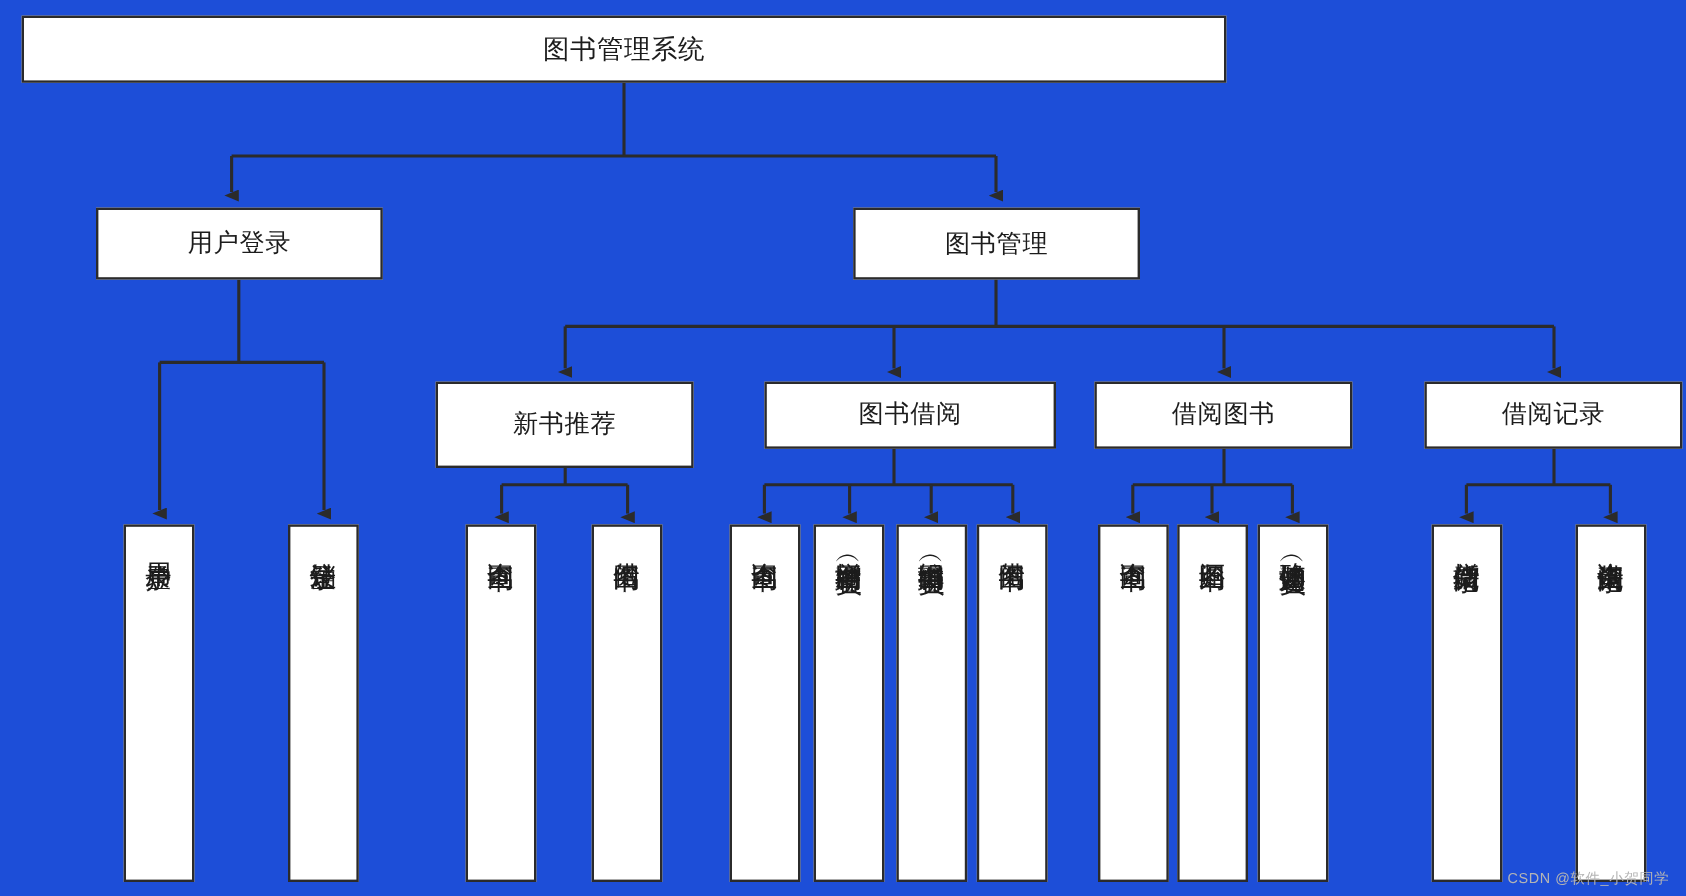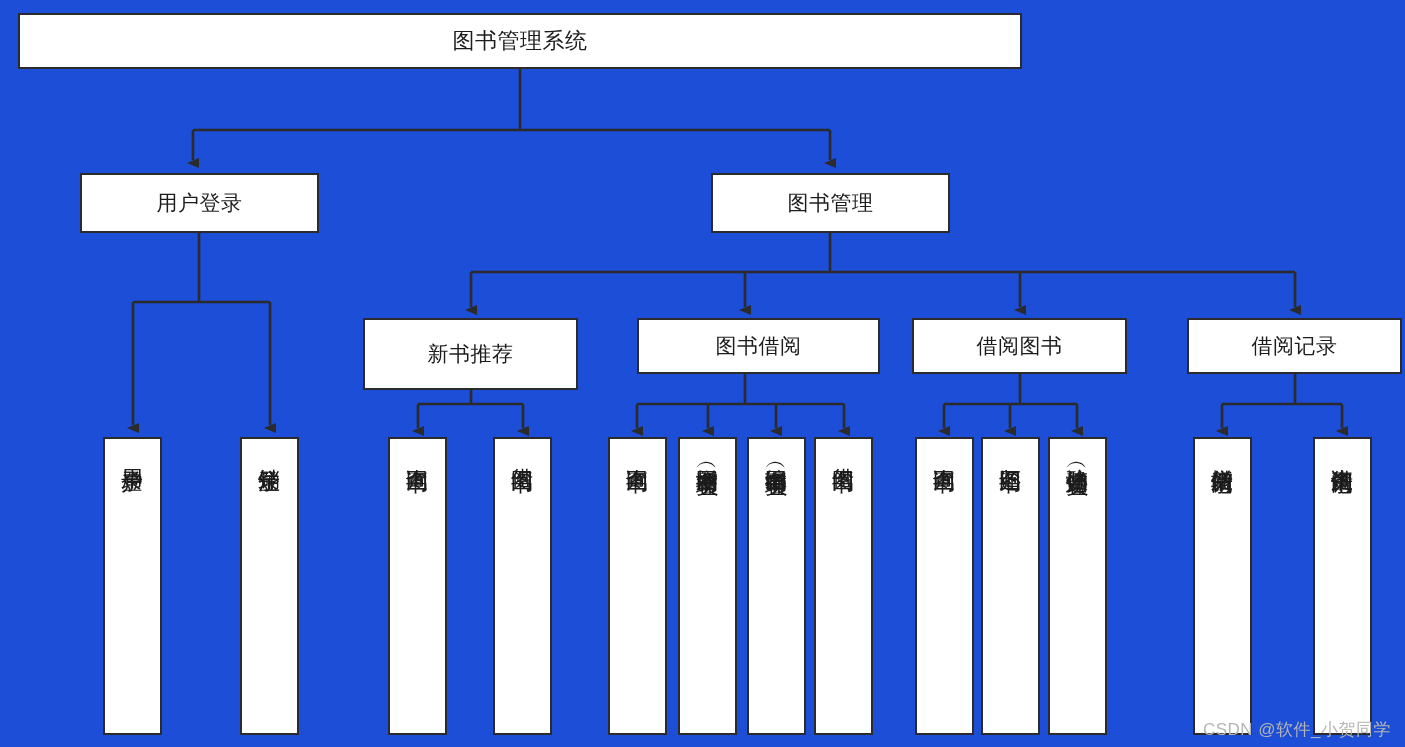--- a/index.html
+++ b/index.html
@@ -57,21 +57,21 @@
     font-size: 22px;
     line-height: 1.05;
     letter-spacing: 1px;
     color: #1c1c1c;
     white-space: nowrap;
   }
   .watermark {
     position: absolute;
     right: 14px;
     bottom: 6px;
-    font-size: 17px;
+    font-size: 12px;
     color: #b4b4b4;
     letter-spacing: 0.5px;
     z-index: 5;
     white-space: nowrap;
   }
 </style>
 </head>
 <body>
 
 <div id="canvas">

